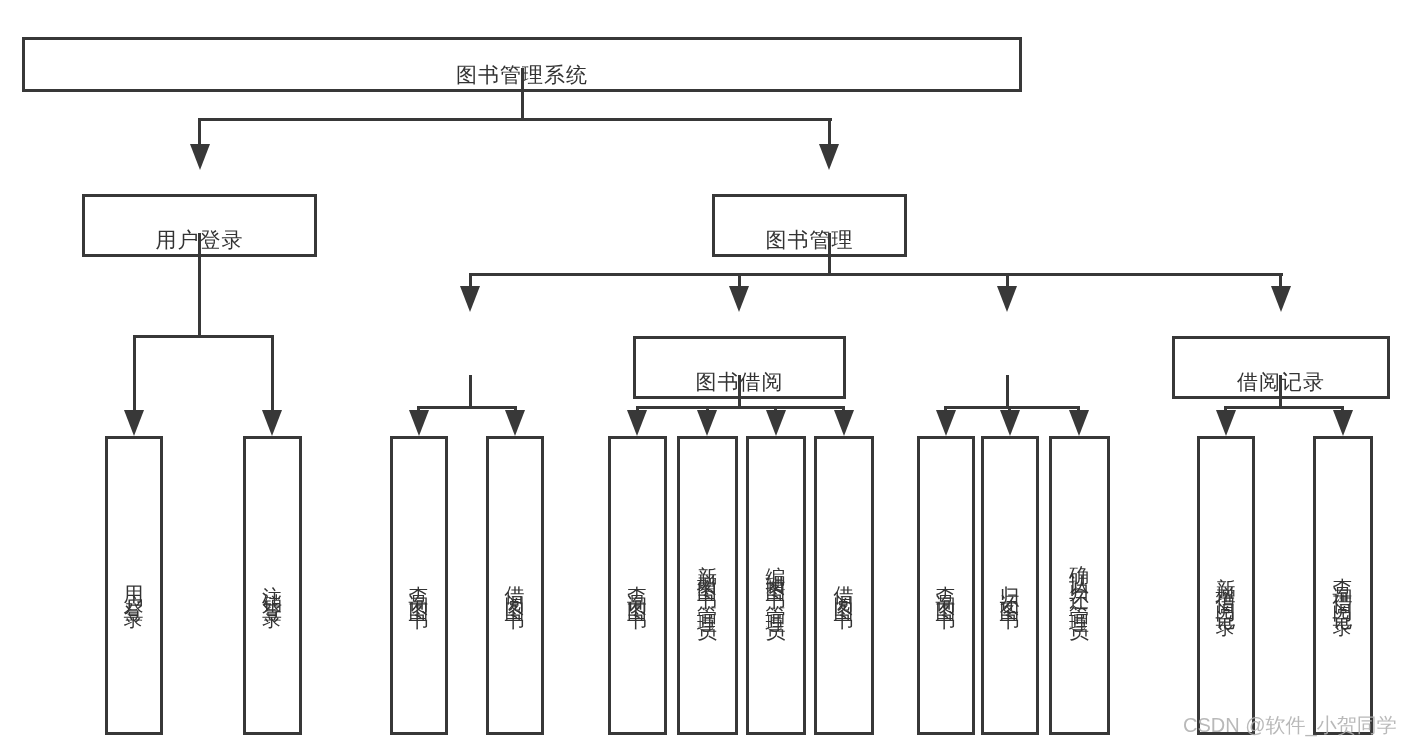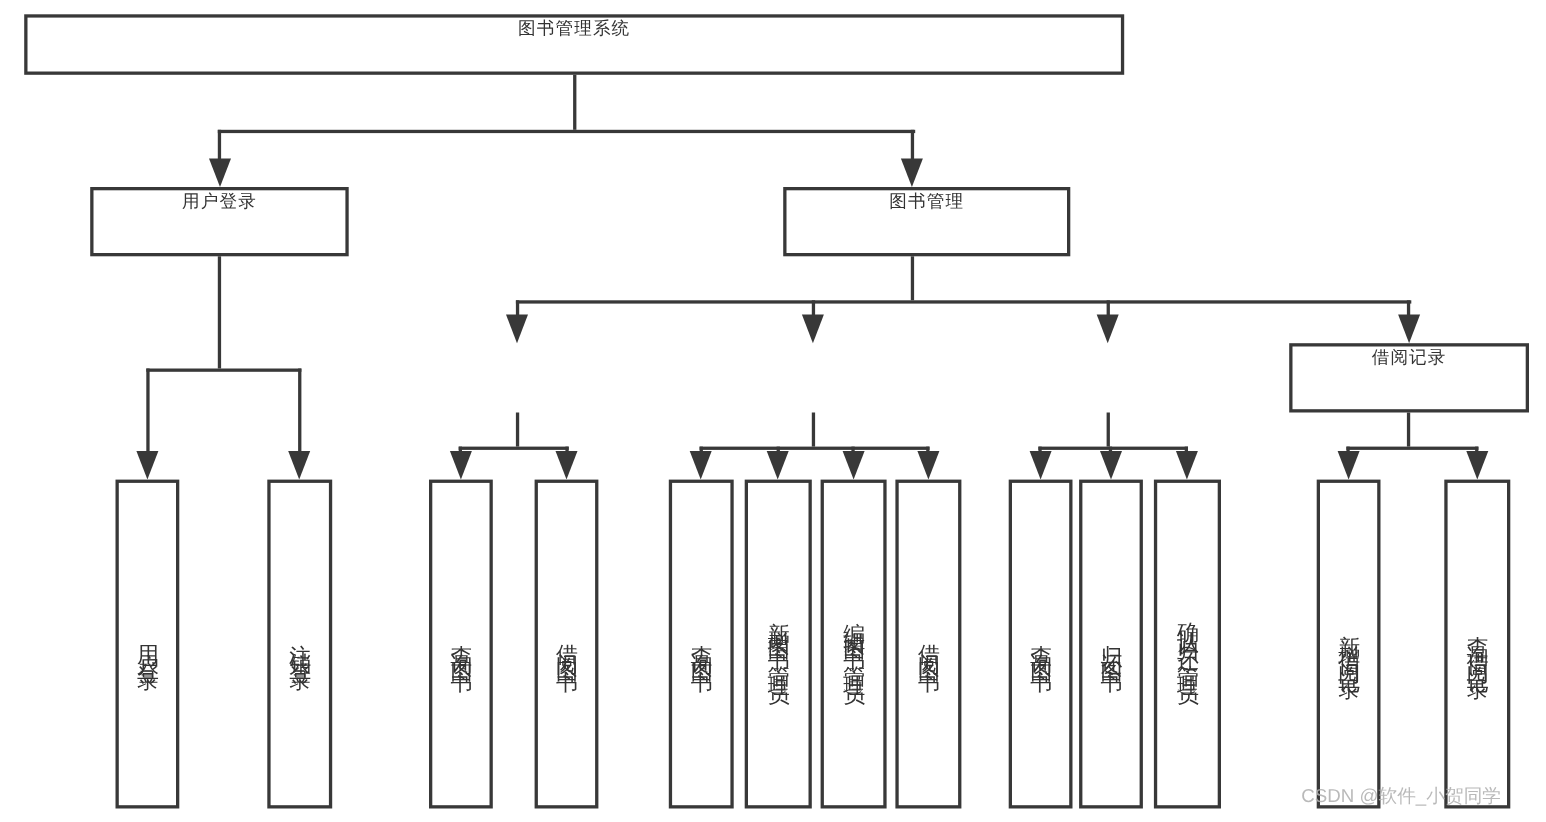--- a/index.html
+++ b/index.html
@@ -3,38 +3,38 @@
 <meta charset="utf-8">
 <style>
   html,body{margin:0;padding:0;background:#fff;}
   body{font-family:"Liberation Sans","DejaVu Sans",sans-serif;}
   #canvas{
     position:relative;width:1405px;height:747px;background:var(--bg,#fff);
     overflow:hidden;
   }
   .box-h{
     position:absolute;box-sizing:border-box;border:3px solid var(--line,#383838);
-    background:#fff;display:flex;align-items:flex-start;justify-content:center;
-    font-size:16px;color:var(--text,#333);letter-spacing:1px;
+    background:#fff;display:flex;align-items:flex-end;justify-content:center;
+    font-size:21px;color:var(--text,#333);letter-spacing:1px;margin-top:24px;
   }
   .box-v{
     position:absolute;box-sizing:border-box;border:3px solid var(--line,#383838);
     background:#fff;display:flex;align-items:center;justify-content:center;
     writing-mode:vertical-rl;text-orientation:mixed;
     font-size:20px;color:var(--text,#333);letter-spacing:8px;line-height:1;
   }
   .vline,.hline{position:absolute;background:var(--line,#383838);}
   .arrowhead{
     position:absolute;width:0;height:0;
     border-left:10px solid transparent;border-right:10px solid transparent;
     border-top:26px solid var(--line,#383838);
   }
   .watermark{
     position:absolute;left:1183px;top:712px;z-index:10;
-    font-size:17px;color:var(--wm,#b0b0b0);opacity:.88;white-space:nowrap;
+    font-size:20px;color:var(--wm,#b0b0b0);opacity:.88;white-space:nowrap;
   }
 </style>
 </head>
 <body>
 
 <div id="canvas">
 
   <div class="box-h" style="left:22px;top:13px;width:1000px;height:55px;">
     <span>图书管理系统</span>
   </div>
@@ -42,21 +42,21 @@
   <div class="vline" style="left:521px;top:68px;width:3px;height:50px;"></div>
   <div class="hline" style="left:198px;top:118px;width:634px;height:3px;"></div>
   <div class="vline" style="left:198px;top:118px;width:3px;height:32px;"></div>
   <div class="arrowhead" style="left:190px;top:144px;"></div>
   <div class="vline" style="left:828px;top:118px;width:3px;height:32px;"></div>
   <div class="arrowhead" style="left:819px;top:144px;"></div>
 
   <div class="box-h" style="left:82px;top:170px;width:235px;height:63px;">
     <span>用户登录</span>
   </div>
-  <div class="box-h" style="left:712px;top:170px;width:261px;height:63px;">
+  <div class="box-h" style="left:712px;top:170px;width:195px;height:63px;">
     <span>图书管理</span>
   </div>
 
   <div class="vline" style="left:198px;top:233px;width:3px;height:102px;"></div>
   <div class="hline" style="left:133px;top:335px;width:141px;height:3px;"></div>
   <div class="vline" style="left:133px;top:335px;width:3px;height:79px;"></div>
   <div class="arrowhead" style="left:124px;top:410px;"></div>
   <div class="vline" style="left:271px;top:335px;width:3px;height:79px;"></div>
   <div class="arrowhead" style="left:262px;top:410px;"></div>
 
@@ -64,20 +64,23 @@
   <div class="hline" style="left:469px;top:273px;width:814px;height:3px;"></div>
   <div class="vline" style="left:469px;top:273px;width:3px;height:18px;"></div>
   <div class="arrowhead" style="left:460px;top:286px;"></div>
   <div class="vline" style="left:738px;top:273px;width:3px;height:18px;"></div>
   <div class="arrowhead" style="left:729px;top:286px;"></div>
   <div class="vline" style="left:1006px;top:273px;width:3px;height:18px;"></div>
   <div class="arrowhead" style="left:997px;top:286px;"></div>
   <div class="vline" style="left:1279px;top:273px;width:3px;height:18px;"></div>
   <div class="arrowhead" style="left:1271px;top:286px;"></div>
 
+  <div class="box-h" style="left:633px;top:312px;width:213px;height:63px;">
+    <span>图书借阅</span>
+  </div>
   <div class="box-h" style="left:1172px;top:312px;width:218px;height:63px;">
     <span>借阅记录</span>
   </div>
 
   <div class="vline" style="left:469px;top:375px;width:3px;height:31px;"></div>
   <div class="hline" style="left:417px;top:406px;width:100px;height:3px;"></div>
   <div class="vline" style="left:417px;top:406px;width:3px;height:10px;"></div>
   <div class="arrowhead" style="left:409px;top:410px;"></div>
   <div class="vline" style="left:514px;top:406px;width:3px;height:10px;"></div>
   <div class="arrowhead" style="left:505px;top:410px;"></div>

